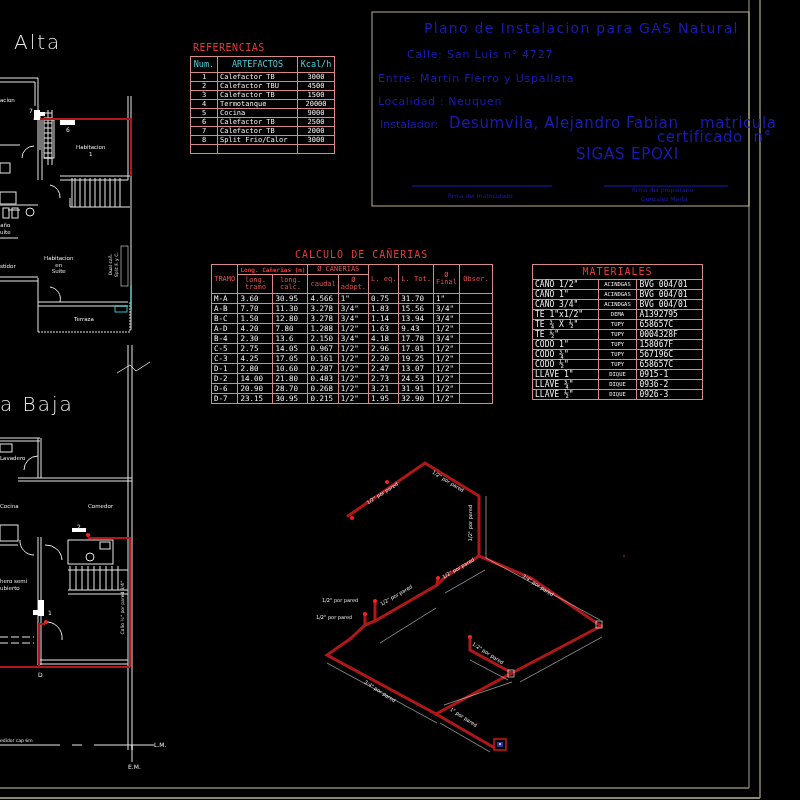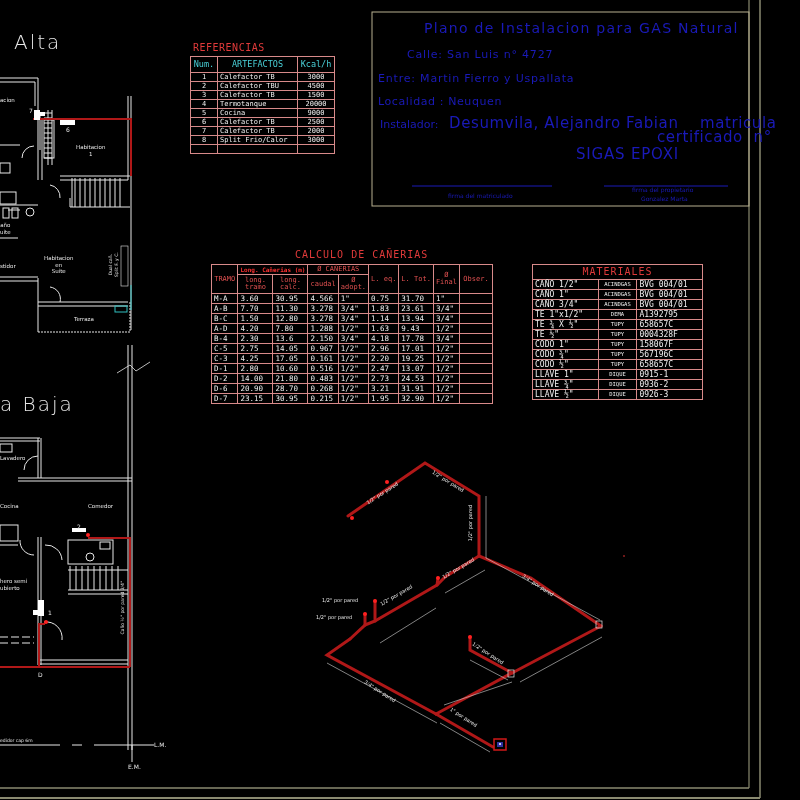--- a/index.html
+++ b/index.html
@@ -301,21 +301,21 @@
         <td>1"</td>
         <td></td>
       </tr>
   <tr>
         <td>A-B</td>
         <td>7.70</td>
         <td>11.30</td>
         <td>3.278</td>
         <td>3/4"</td>
         <td>1.83</td>
-        <td>23.61</td>
+        <td>15.56</td>
         <td>3/4"</td>
         <td></td>
       </tr>
   <tr>
         <td>B-C</td>
         <td>1.50</td>
         <td>12.80</td>
         <td>3.278</td>
         <td>3/4"</td>
         <td>1.14</td>
@@ -364,21 +364,21 @@
         <td>1/2"</td>
         <td>2.20</td>
         <td>19.25</td>
         <td>1/2"</td>
         <td></td>
       </tr>
   <tr>
         <td>D-1</td>
         <td>2.80</td>
         <td>10.60</td>
-        <td>0.516</td>
+        <td>0.287</td>
         <td>1/2"</td>
         <td>2.47</td>
         <td>13.07</td>
         <td>1/2"</td>
         <td></td>
       </tr>
   <tr>
         <td>D-2</td>
         <td>14.00</td>
         <td>21.80</td>

